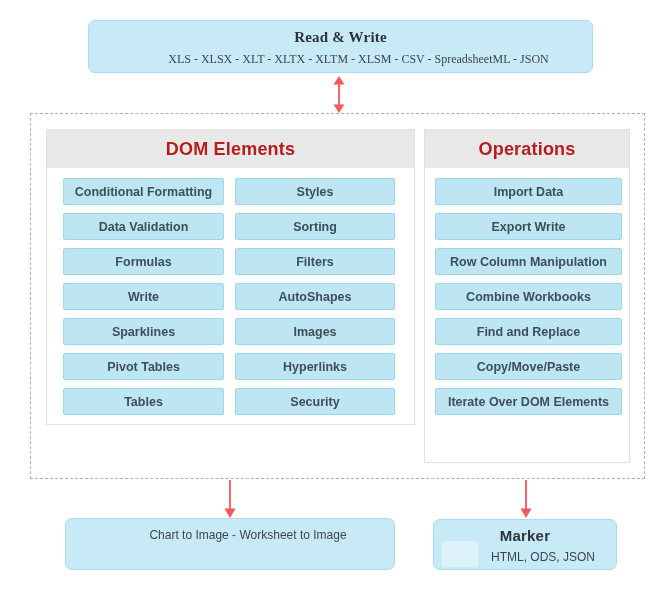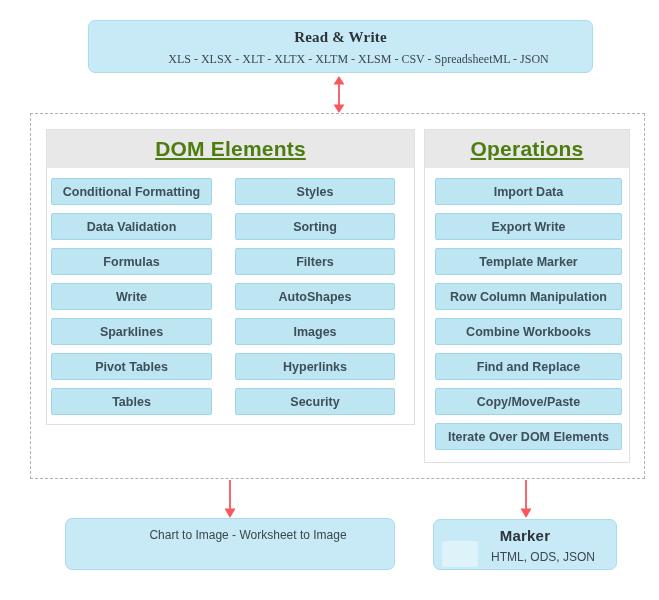--- a/index.html
+++ b/index.html
@@ -76,28 +76,27 @@
     border: 1px solid var(--panel-border);
   }
   #dom-panel { left: 46px;  top: 129px; width: 369px; height: 296px; }
   #ops-panel { left: 424px; top: 129px; width: 206px; height: 334px; }
   .panel-header {
     height: 38px;
     background: var(--panel-header-bg);
     display: flex;
     align-items: center;
     justify-content: center;
-    font-size: 21px;
+    font-size: 18px;
     font-weight: 600;
     letter-spacing: .2px;
-    color: #4d7c0f;
-    text-decoration: underline;
+    color: #b91c1c;
   }
   .items { position: absolute; top: 48px; }
-  #dom-left-col  { left: 4px;  width: 161px; }
+  #dom-left-col  { left: 16px;  width: 161px; }
   #dom-right-col { left: 188px; width: 160px; }
   #ops-col       { left: 10px;  width: 187px; }
   .item {
     height: 27px;
     margin-bottom: 8px;
     background: var(--item-fill);
     border: 1px solid var(--item-border);
     border-radius: 2px;
     display: flex;
     align-items: center;
@@ -152,21 +151,20 @@
         <div class="item">Hyperlinks</div>
         <div class="item">Security</div>
       </div>
   </div>
 
   <div class="panel" id="ops-panel">
     <div class="panel-header">Operations</div>
     <div class="items" id="ops-col">
         <div class="item">Import Data</div>
         <div class="item">Export Write</div>
-        <div class="item">Template Marker</div>
         <div class="item">Row Column Manipulation</div>
         <div class="item">Combine Workbooks</div>
         <div class="item">Find and Replace</div>
         <div class="item">Copy/Move/Paste</div>
         <div class="item">Iterate Over DOM Elements</div>
       </div>
   </div>
 
   <svg class="arrow" id="link-render" width="14" height="38" viewBox="0 0 14 38">
     <rect x="6.1" y="0" width="1.8" height="29.5"></rect>

